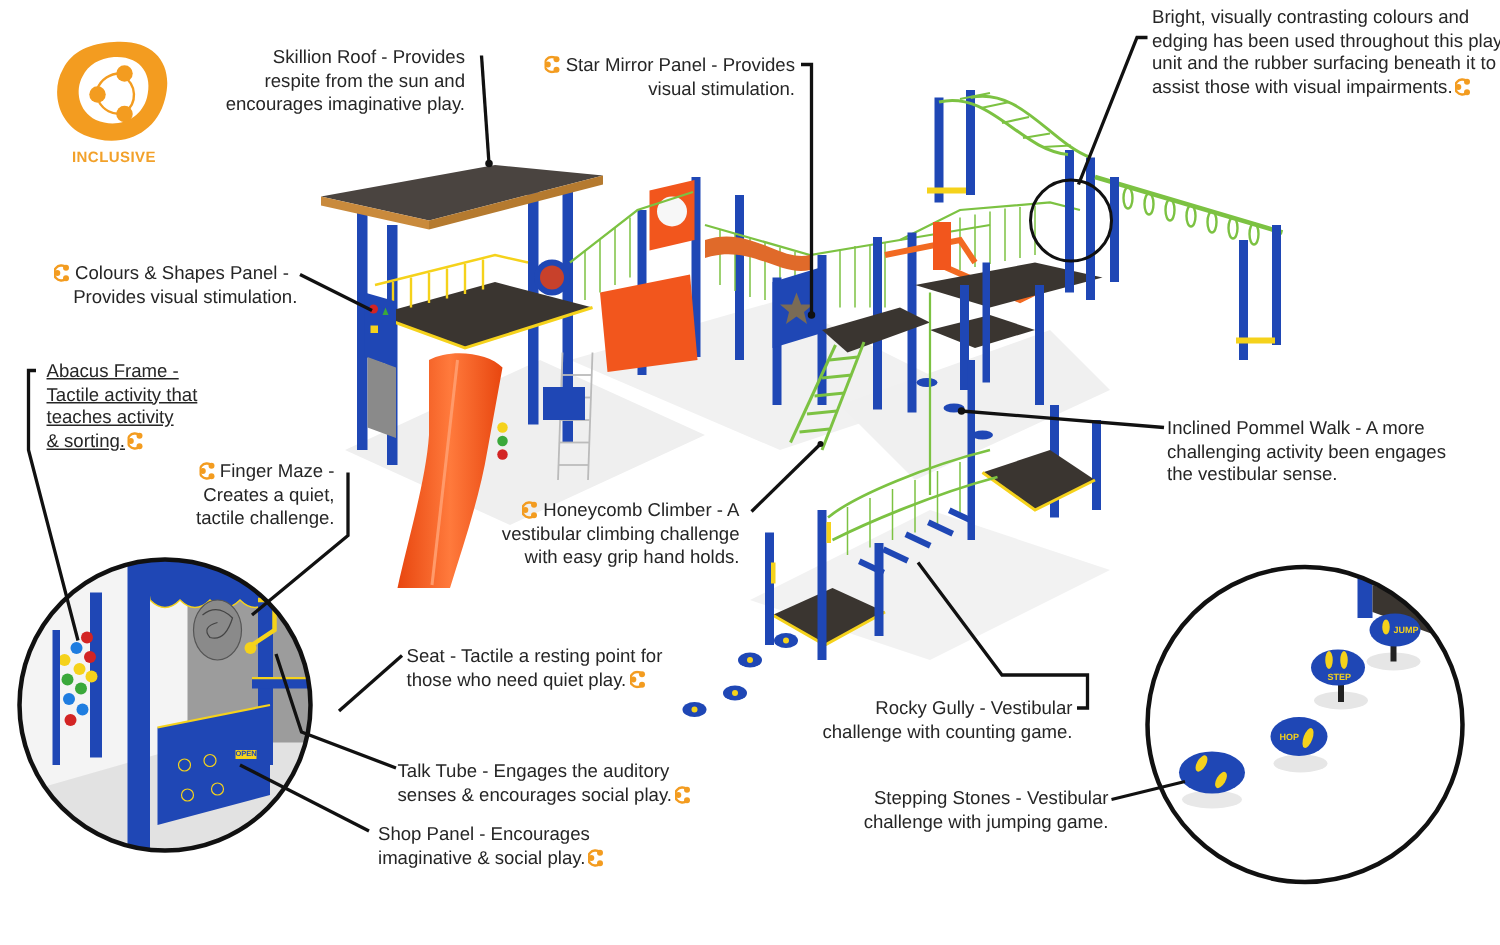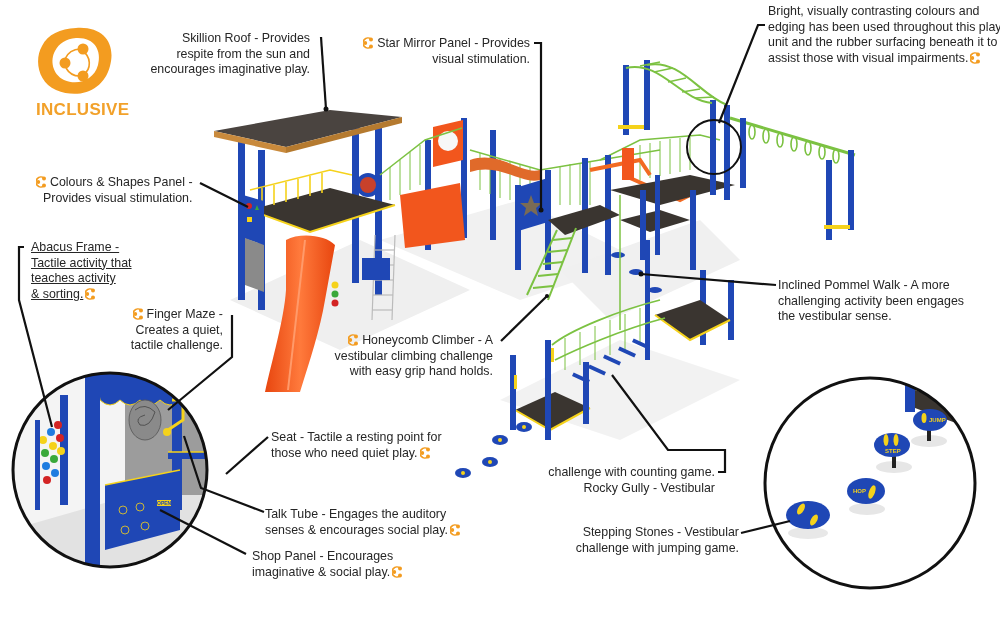--- a/index.html
+++ b/index.html
@@ -2,21 +2,21 @@
 <html><head>
 <meta charset="utf-8">
 <style>
   html,body{margin:0;padding:0;}
   body{width:1000px;height:630px;background:#ffffff;position:relative;overflow:hidden;font-family:"Liberation Sans",sans-serif;color:#222;}
   .canvas{position:absolute;left:0;top:0;width:1000px;height:630px;}
   .label{position:absolute;font-size:12.4px;line-height:15.5px;color:#262626;white-space:nowrap;}
   .label.right{text-align:right;}
   .label.left{text-align:left;}
   .logo{position:absolute;left:36px;top:24px;width:80px;height:96px;}
-  .logo-text{position:absolute;left:0;top:76px;width:80px;text-align:center;font-size:17px;font-weight:bold;color:#f2a12a;letter-spacing:0.3px;}
+  .logo-text{position:absolute;left:0;top:76px;width:80px;text-align:center;font-size:10px;font-weight:bold;color:#f2a12a;letter-spacing:0.3px;}
   .inc{display:inline-block;width:12px;height:12px;vertical-align:-2px;margin:0 2px;}
   svg{position:absolute;left:0;top:0;}
 </style>
 </head>
 <body>
 
 <div class="canvas">
 
   <svg width="1000" height="630" viewBox="0 0 1000 630">
     <defs>
@@ -416,21 +416,21 @@
           </svg></span></div>
   </div>
 
   <div class="label left" style="left:34px;top:175px;width:170px;">
     <div><span class="inc"><svg width="12" height="12" viewBox="0 0 12 12" style="position:static">
             <path d="M8,2 A5,5 0 1 0 8,10" stroke="#f39c20" stroke-width="1.6" fill="none"></path>
             <circle cx="8" cy="2.5" r="2" fill="#f39c20"></circle>
             <circle cx="2.2" cy="6" r="2" fill="#f39c20"></circle>
             <circle cx="8" cy="9.5" r="2" fill="#f39c20"></circle>
           </svg></span><span>Colours &amp; Shapes Panel -</span></div>
-    <div style="padding-left:9px;">Provides visual stimulation.</div>
+    <div style="padding-left:9px;text-align:center;">Provides visual stimulation.</div>
   </div>
 
   <div class="label left" style="left:31px;top:240px;width:130px;text-decoration:underline;">
     <div>Abacus Frame -</div>
     <div>Tactile activity that</div>
     <div>teaches activity</div>
     <div><span>&amp; sorting.</span><span class="inc"><svg width="12" height="12" viewBox="0 0 12 12" style="position:static">
             <path d="M8,2 A5,5 0 1 0 8,10" stroke="#f39c20" stroke-width="1.6" fill="none"></path>
             <circle cx="8" cy="2.5" r="2" fill="#f39c20"></circle>
             <circle cx="2.2" cy="6" r="2" fill="#f39c20"></circle>
@@ -490,22 +490,22 @@
     <div>Shop Panel - Encourages</div>
     <div><span>imaginative &amp; social play.</span><span class="inc"><svg width="12" height="12" viewBox="0 0 12 12" style="position:static">
             <path d="M8,2 A5,5 0 1 0 8,10" stroke="#f39c20" stroke-width="1.6" fill="none"></path>
             <circle cx="8" cy="2.5" r="2" fill="#f39c20"></circle>
             <circle cx="2.2" cy="6" r="2" fill="#f39c20"></circle>
             <circle cx="8" cy="9.5" r="2" fill="#f39c20"></circle>
           </svg></span></div>
   </div>
 
   <div class="label right" style="left:545px;top:465px;width:170px;">
+    <div>Rocky Gully - Vestibular</div>
     <div>challenge with counting game.</div>
-    <div>Rocky Gully - Vestibular</div>
   </div>
 
   <div class="label right" style="left:565px;top:525px;width:174px;">
     <div>Stepping Stones - Vestibular</div>
     <div>challenge with jumping game.</div>
   </div>
 
   <div style="position:absolute;left:157px;top:500px;width:14px;height:6px;font-size:5px;line-height:6px;text-align:center;color:#1f47b5;font-weight:bold;">OPEN</div>
 
 </div>

